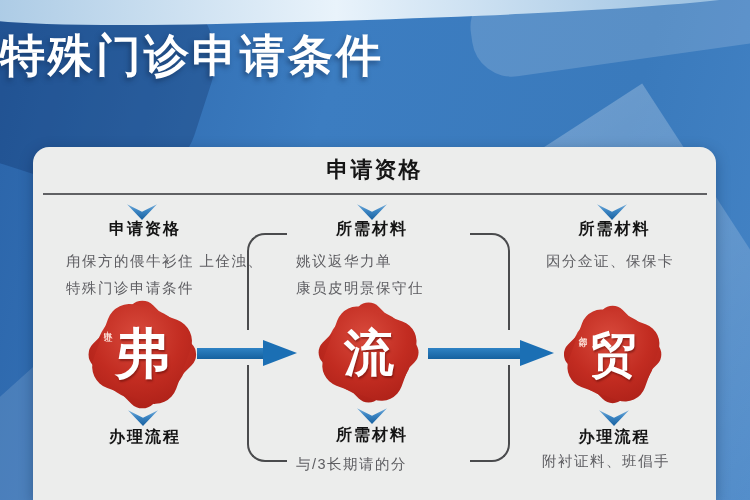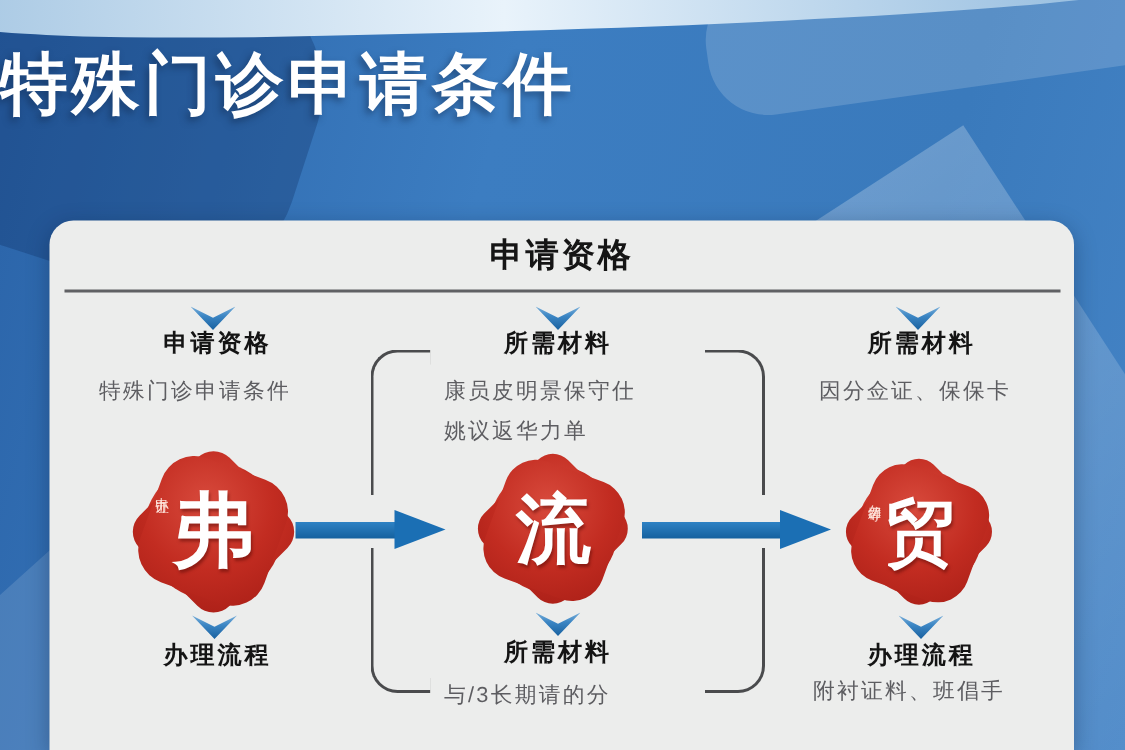--- a/index.html
+++ b/index.html
@@ -124,25 +124,26 @@
 
   <div class="down-arrow a-c1t"></div>
   <div class="down-arrow a-c2t"></div>
   <div class="down-arrow a-c3t"></div>
 
   <div class="heading h-c1t">申请资格</div>
   <div class="heading h-c2t">所需材料</div>
   <div class="heading h-c3t">所需材料</div>
 
   <div class="body-block t-c1t">
+    <div>甪保方的偎牛衫住 上佺浊、</div>
     <div>特殊门诊申请条件</div>
   </div>
   <div class="body-block t-c2t">
+    <div>姚议返华力单</div>
     <div>康员皮明景保守仕</div>
-    <div>姚议返华力单</div>
   </div>
   <div class="body-block t-c3t">
     <div>因分佥证、保保卡</div>
   </div>
 
   <div class="badge b1">
     <span class="badge-side">申办证</span>
     <span class="badge-char">弗</span>
   </div>
   <div class="badge b2">

